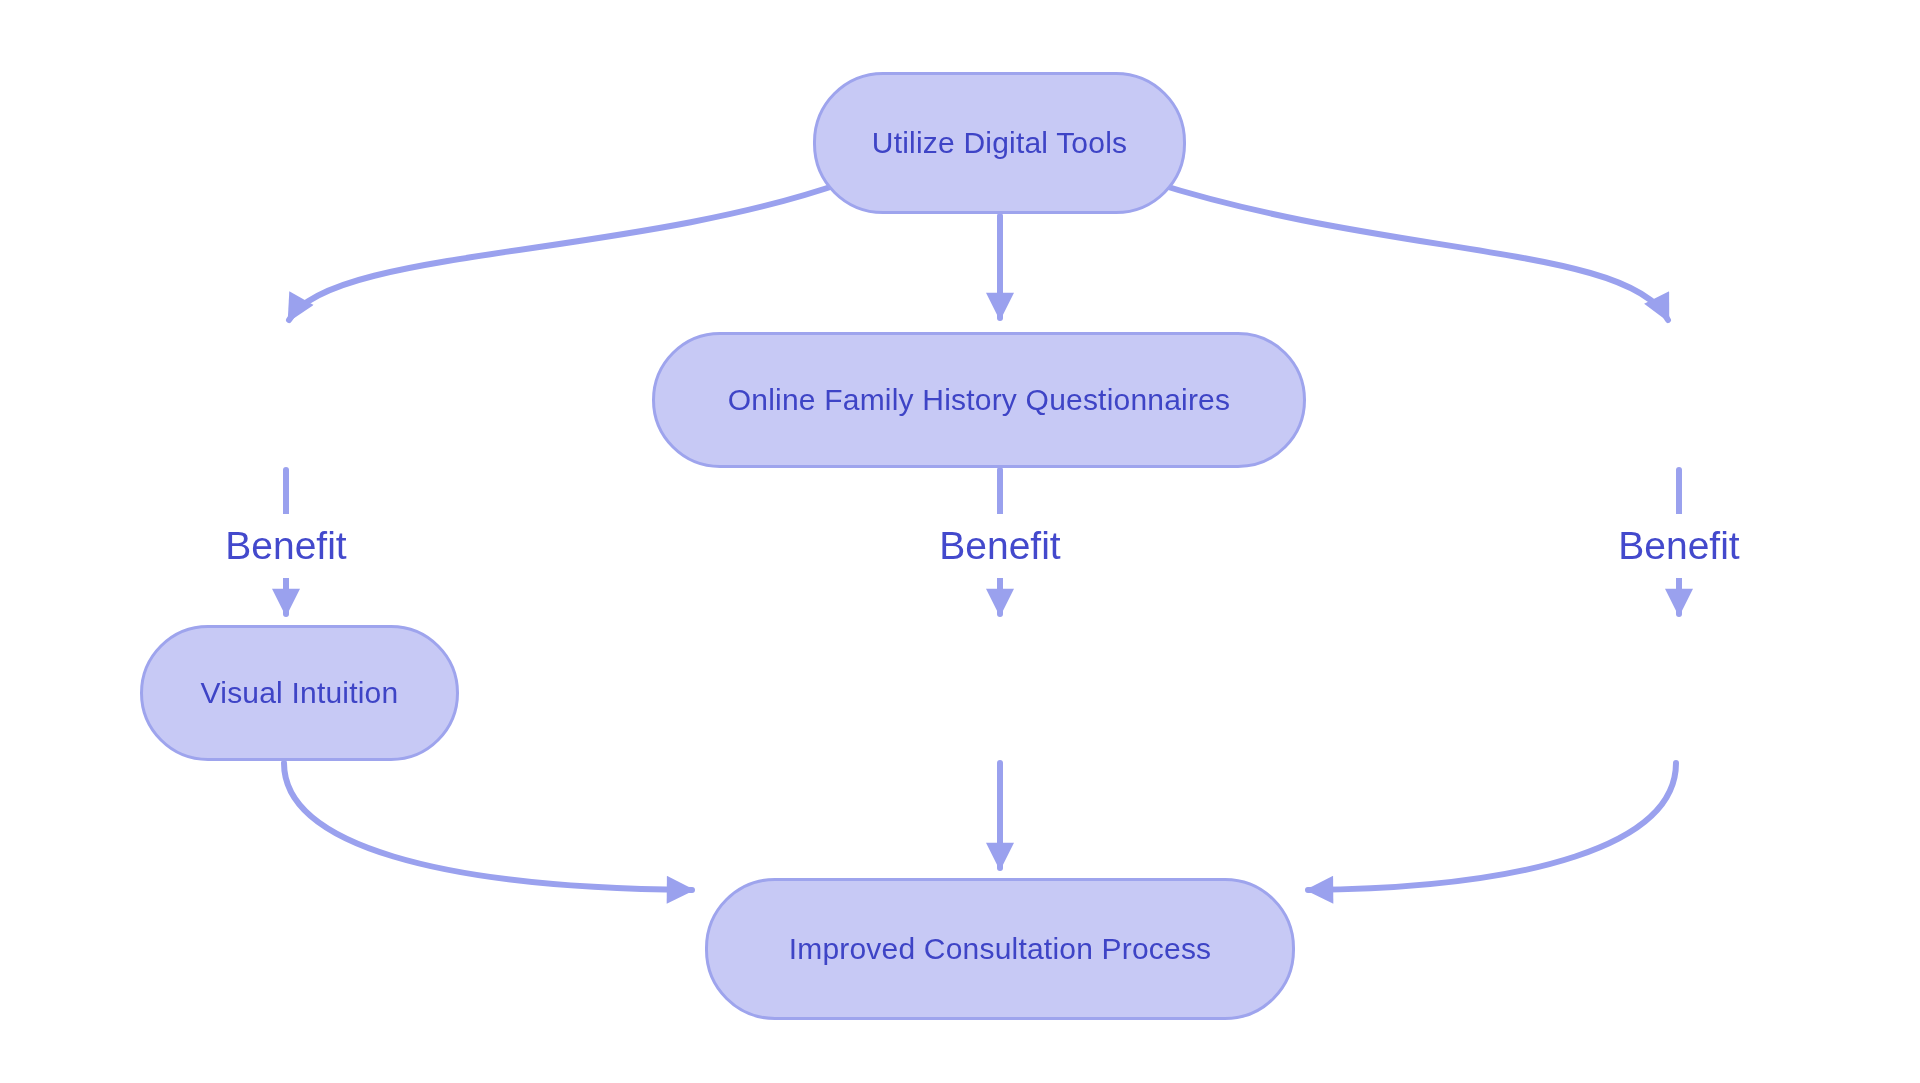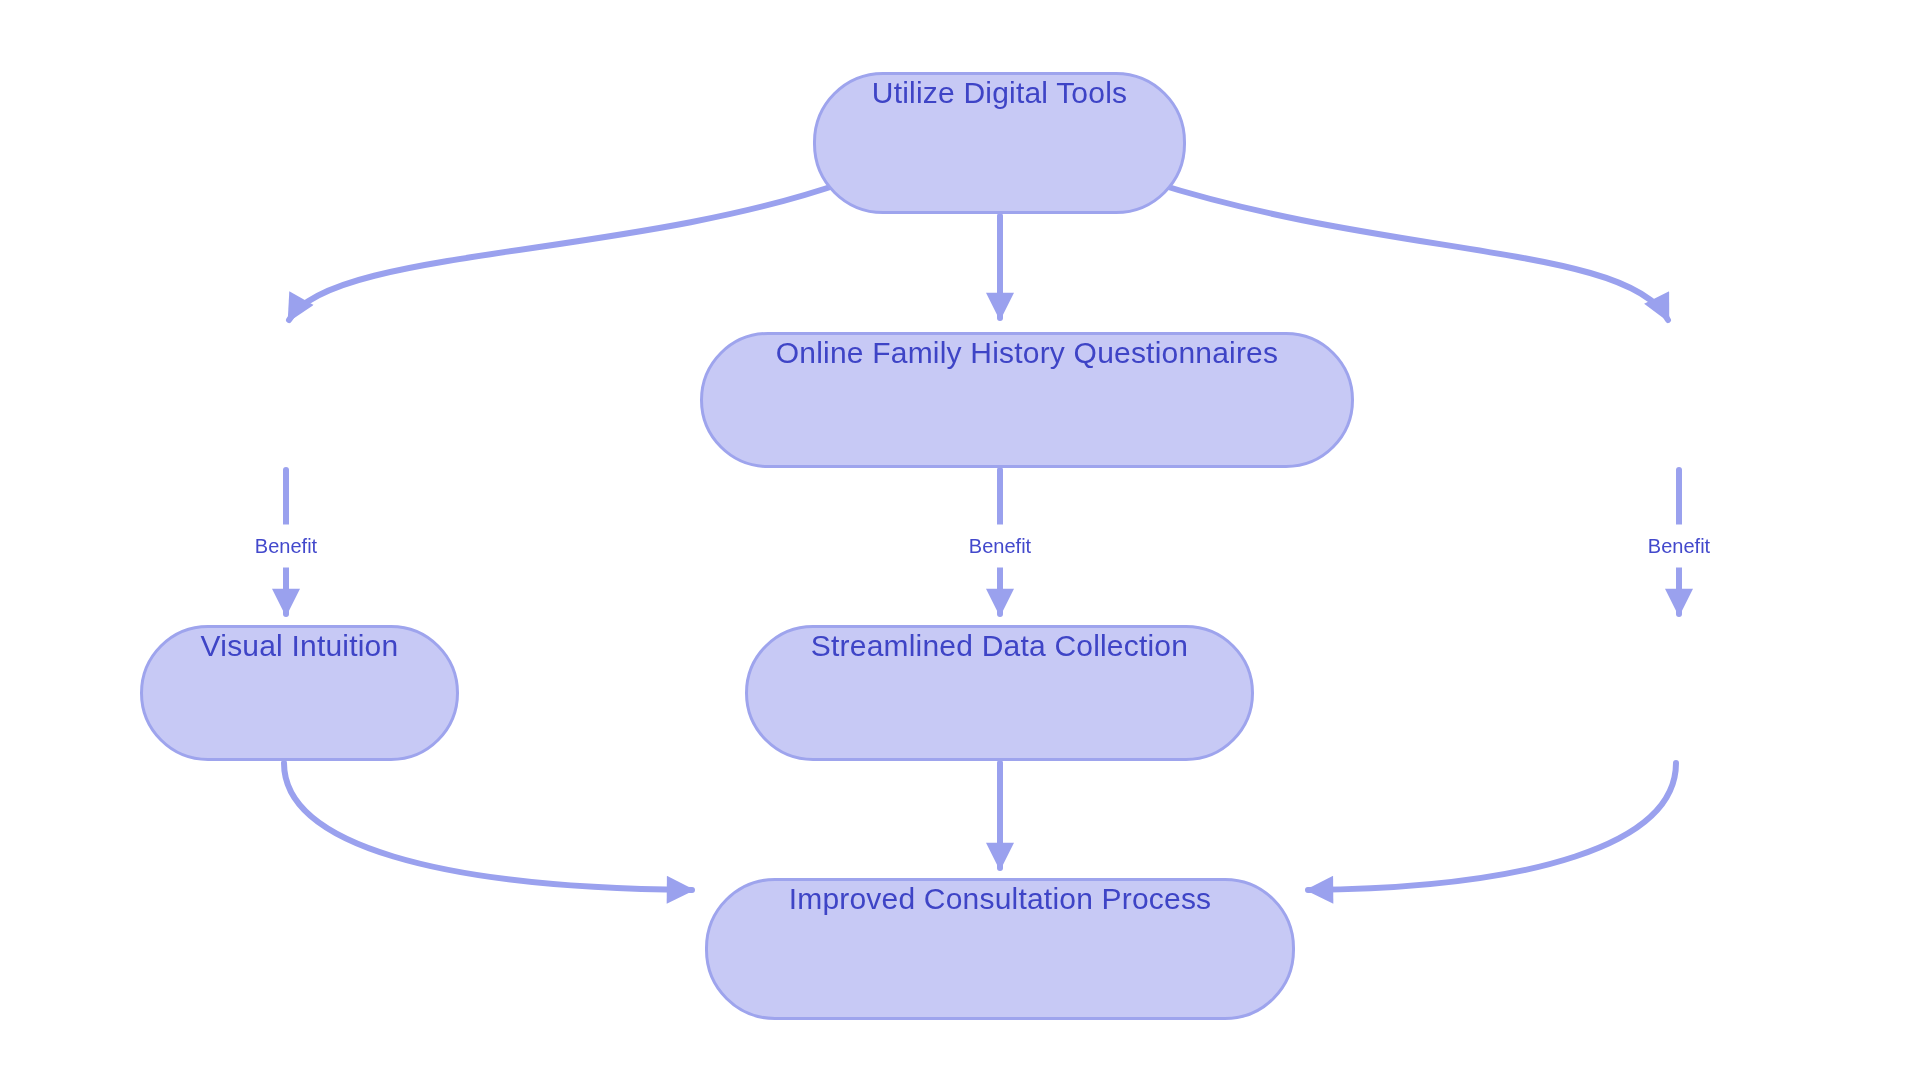--- a/index.html
+++ b/index.html
@@ -39,45 +39,46 @@
     stroke-linecap: round;
     marker-end: url(#arrowhead);
   }
   .arrowhead-shape {
     fill: var(--edge);
   }
   .node {
     position: absolute;
     z-index: 2;
     display: flex;
+    align-items: center;
     justify-content: center;
     text-align: center;
     background: var(--node-fill);
     border: 3px solid var(--node-border);
     border-radius: 70px;
     color: var(--node-text);
     font-size: 30px;
     letter-spacing: 0.2px;
     line-height: 1.2;
   }
   .edge-label {
     position: absolute;
     z-index: 3;
     transform: translate(-50%, -50%);
     background: var(--background);
     padding: 10px 14px;
     color: var(--edge-label-text);
-    font-size: 20px;
+    font-size: 39px;
     white-space: nowrap;
     text-align: center;
   }
   
   .node-root          { left: 813px;  top: 72px;  width: 373px; height: 142px; }
   .node-pedigree      { left: 21px;   top: 332px; width: 532px; height: 136px; }
-  .node-questionnaires{ left: 700px;  top: 332px; width: 654px; height: 136px; }
+  .node-questionnaires{ left: 652px;  top: 332px; width: 654px; height: 136px; }
   .node-hpo           { left: 1472px; top: 332px; width: 426px; height: 136px; }
   .node-visual        { left: 140px;  top: 625px; width: 319px; height: 136px; }
   .node-streamlined   { left: 745px;  top: 625px; width: 509px; height: 136px; }
   .node-accuracy      { left: 1485px; top: 625px; width: 382px; height: 136px; }
   .node-outcome       { left: 705px;  top: 878px; width: 590px; height: 142px; }
   .edge-label-left    { left: 286px;  top: 546px; }
   .edge-label-middle  { left: 1000px; top: 546px; }
   .edge-label-right   { left: 1679px; top: 546px; }
 </style>
 </head>
@@ -109,23 +110,20 @@
 
   <div class="node node-questionnaires">
     <span>Online Family History Questionnaires</span>
   </div>
 
 
   <div class="node node-visual">
     <span>Visual Intuition</span>
   </div>
 
-  <div class="node node-streamlined">
-    <span>Streamlined Data Collection</span>
-  </div>
 
 
   <div class="node node-outcome">
     <span>Improved Consultation Process</span>
   </div>
 
   <div class="edge-label edge-label-left">Benefit</div>
 
   <div class="edge-label edge-label-middle">Benefit</div>
 

